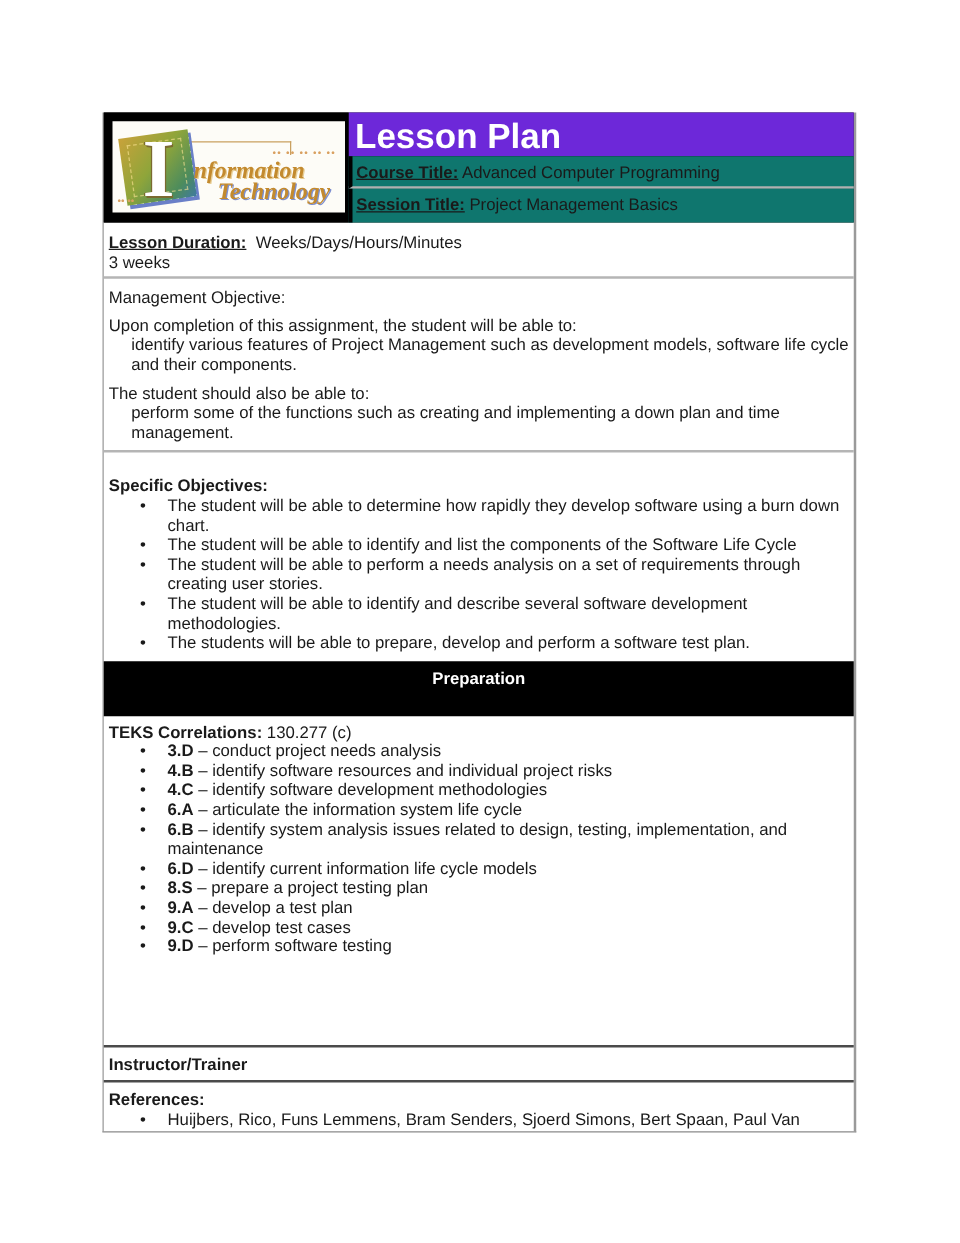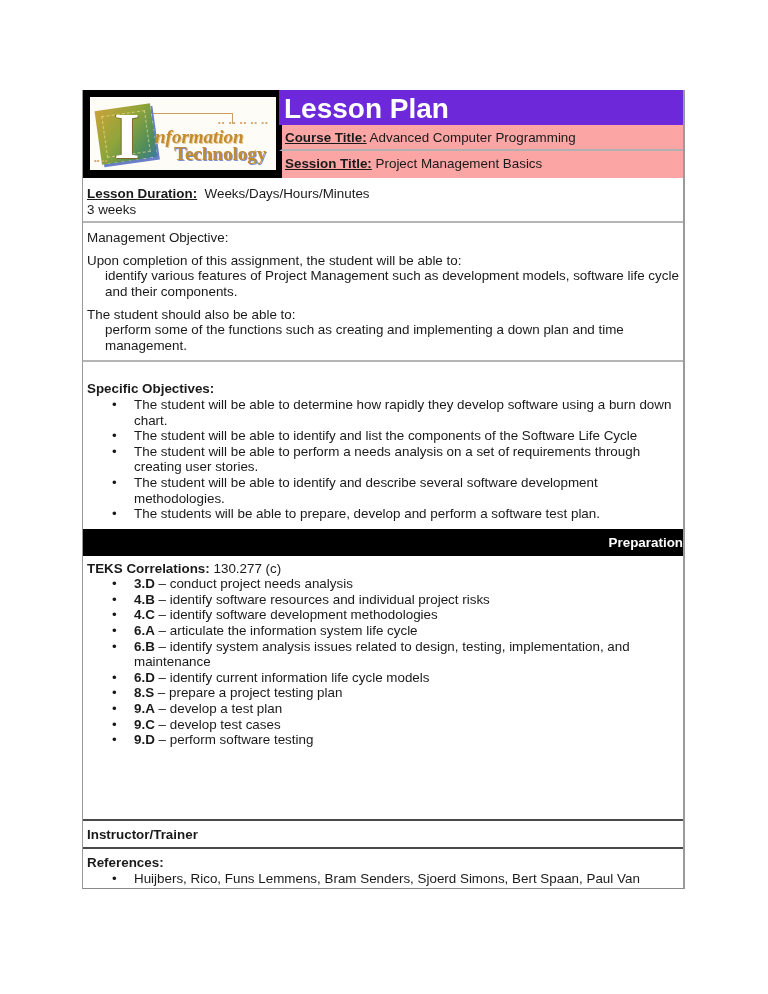--- a/index.html
+++ b/index.html
@@ -111,20 +111,21 @@
       font-size: 19px;
       color: #c38a2e;
       line-height: 19px;
       text-shadow: 1px 1px 0 #e8cf98;
     }
     .logo-word2 {
       position: absolute;
       left: 84px;
       top: 47px;
       font-family: "Liberation Serif", serif;
+      font-style: italic;
       font-weight: bold;
       font-size: 19px;
       color: #c38a2e;
       line-height: 19px;
       text-shadow: 1px 1px 0 #7d8fd0;
     }
     .title-col {
       flex: 1;
       display: flex;
       flex-direction: column;
@@ -133,21 +134,21 @@
       height: 35px;
       background: #6d28d9;
       color: #fff;
       font-weight: bold;
       font-size: 28px;
       line-height: 20px;
       padding: 9px 0 0 5px;
       box-sizing: border-box;
     }
     .meta-cell {
-      background: #fca5a5;
+      background: #0f766e;
       height: 26px;
       border-left: 3px solid #000;
       border-bottom: 2px solid #b0b0b0;
       padding: 5px 0 0 3px;
       box-sizing: border-box;
       white-space: nowrap;
     }
     .meta-cell.last {
       height: 27px;
       border-bottom: 0;
@@ -187,22 +188,22 @@
       left: 25px;
       top: 0;
     }
     .bold {
       font-weight: bold;
     }
     .band {
       background: #000;
       color: #fff;
       font-weight: bold;
-      text-align: right;
-      height: 27px;
+      text-align: center;
+      height: 44px;
       line-height: 27px;
       font-size: 13.4px;
     }
     .teks-row {
       padding-top: 5px;
       height: 263px;
       box-sizing: border-box;
     }
   </style>
 </head>

